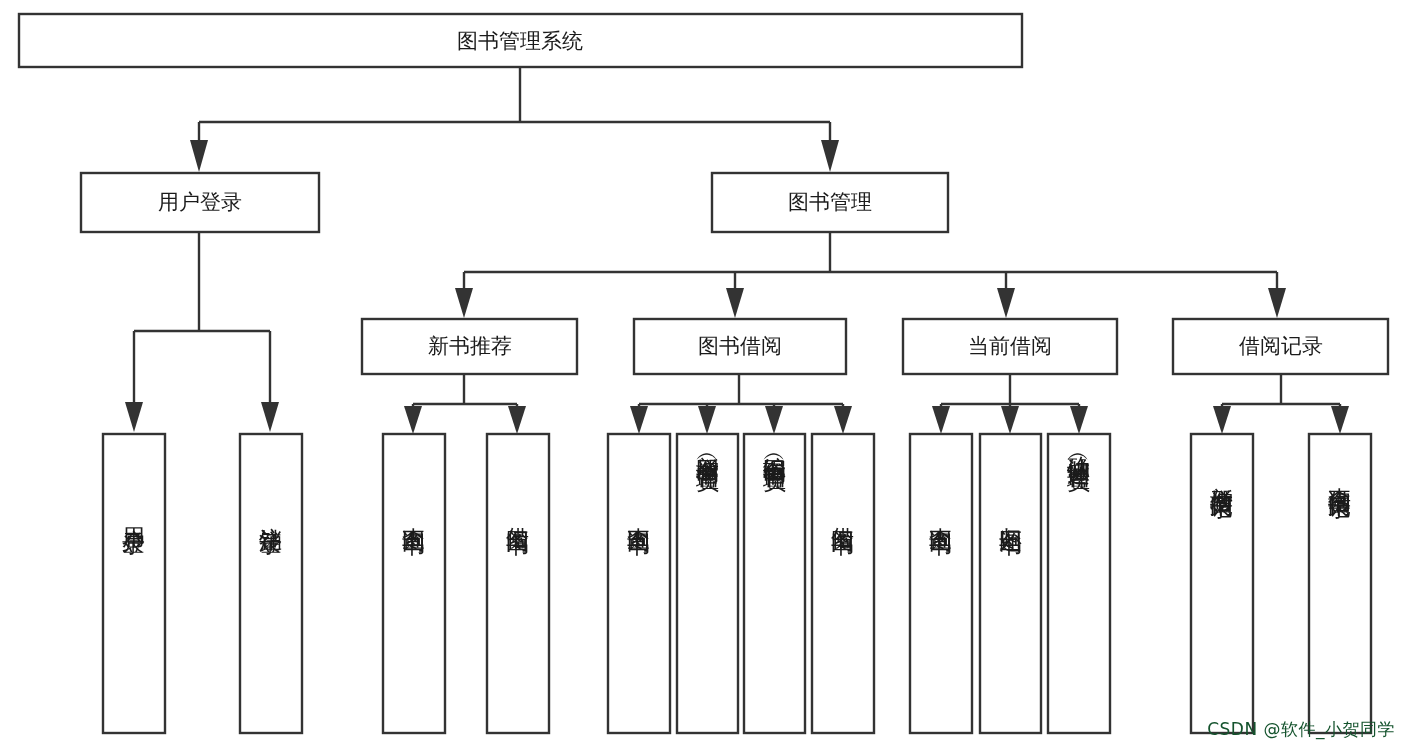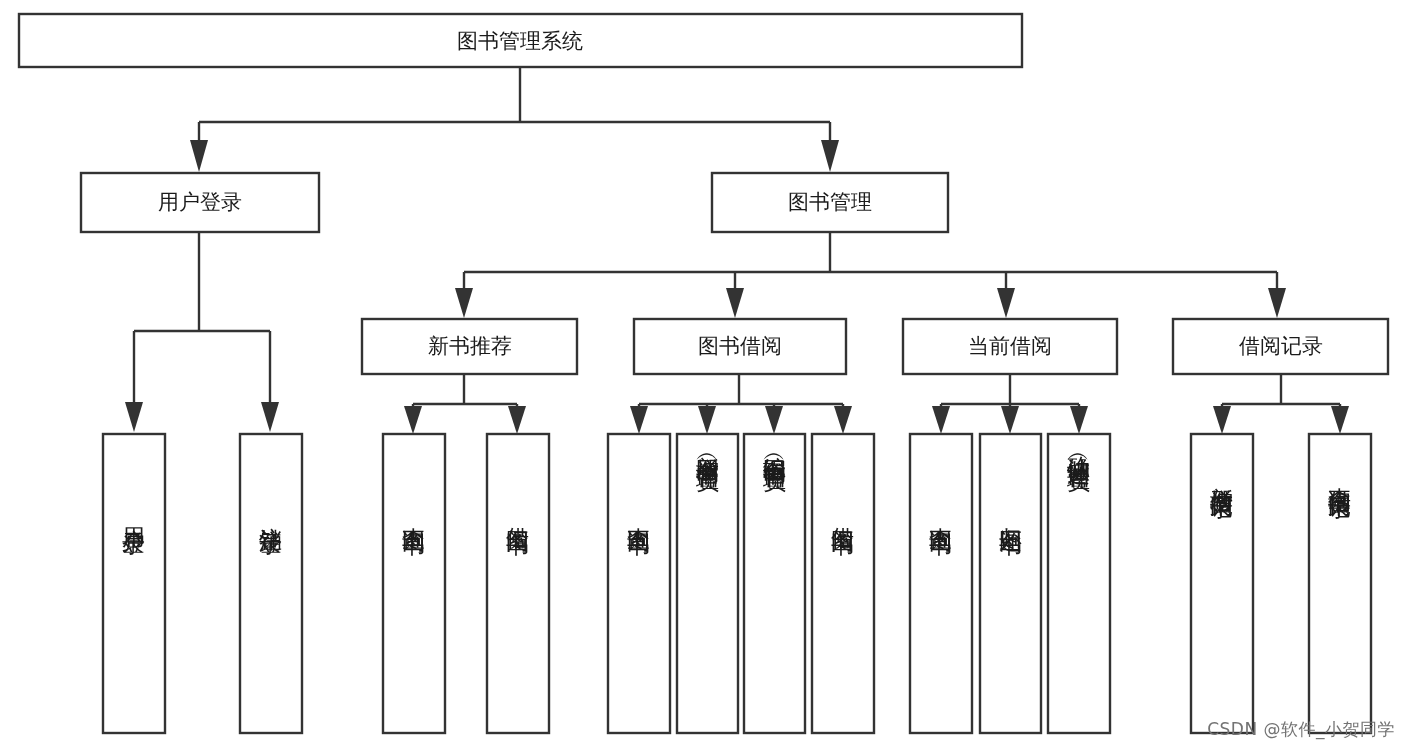--- a/index.html
+++ b/index.html
@@ -51,21 +51,21 @@
   .arrow-head {
     fill: #333333;
     stroke: none;
   }
   .watermark {
     position: absolute;
     right: 10px;
     bottom: 6px;
     font-family: "DejaVu Sans", "Liberation Sans", sans-serif;
     font-size: 17px;
-    color: #737373;
+    color: #14532d;
     white-space: nowrap;
     letter-spacing: 0.5px;
   }
 </style>
 </head>
 <body>
 
 <svg id="diagram" viewBox="0 0 1405 747" xmlns="http://www.w3.org/2000/svg">
 
   <g>

